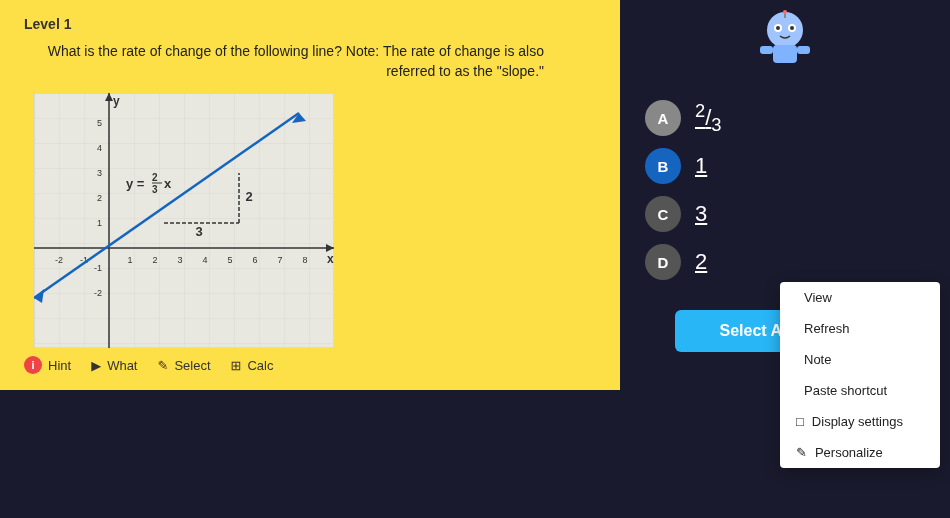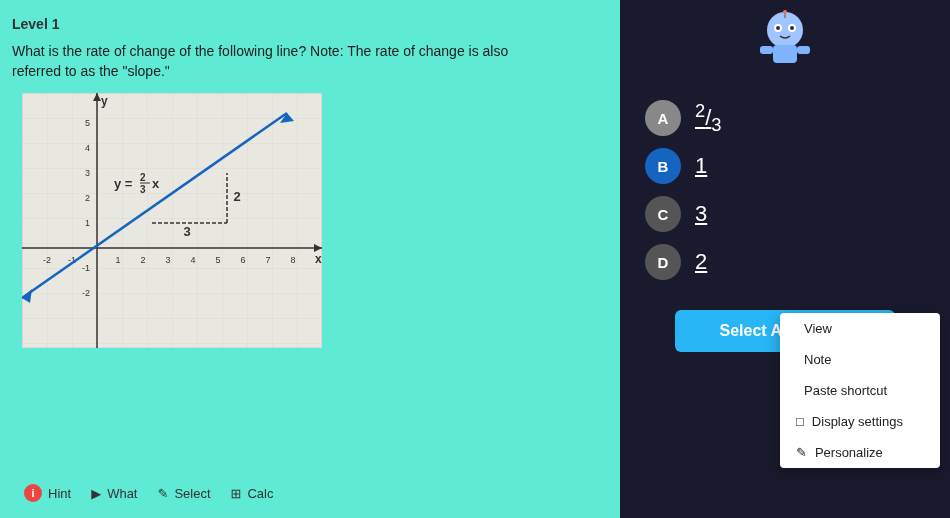--- a/index.html
+++ b/index.html
@@ -10,39 +10,40 @@
       font-family: Arial, sans-serif;
       color: #fff;
       overflow: hidden;
       position: relative;
     }
 
     .main-content {
       position: absolute;
       left: 0; top: 0;
       width: 620px;
-      height: 518px;
-      background: #5eead4;
+      height: 390px;
+      background: #fde047;
       color: #222;
-      padding: 16px 12px;
+      padding: 16px 24px;
     }
 
     .level-label {
       font-size: 14px;
       color: #333;
       margin-bottom: 10px;
       font-weight: bold;
     }
 
     .question-text {
       font-size: 14px;
       color: #222;
       margin-bottom: 12px;
       line-height: 1.4;
       max-width: 520px;
+      text-align: right;
     }
 
     .graph-area {
       width: 300px;
       height: 260px;
       position: relative;
       margin-left: 10px;
     }
 
     .bottom-bar {
@@ -315,20 +316,24 @@
   <button class="select-answers-btn">Select Answers...</button>
 </div>
 
 <div class="context-menu">
   <div class="context-menu-item">
     <span></span>
     <span>View</span>
   </div>
   <div class="context-menu-item">
     <span></span>
+    <span>Refresh</span>
+  </div>
+  <div class="context-menu-item">
+    <span></span>
     <span>Note</span>
   </div>
   <div class="context-menu-item">
     <span></span>
     <span>Paste shortcut</span>
   </div>
   <div class="context-menu-item">
     <span>□</span>
     <span>Display settings</span>
   </div>

